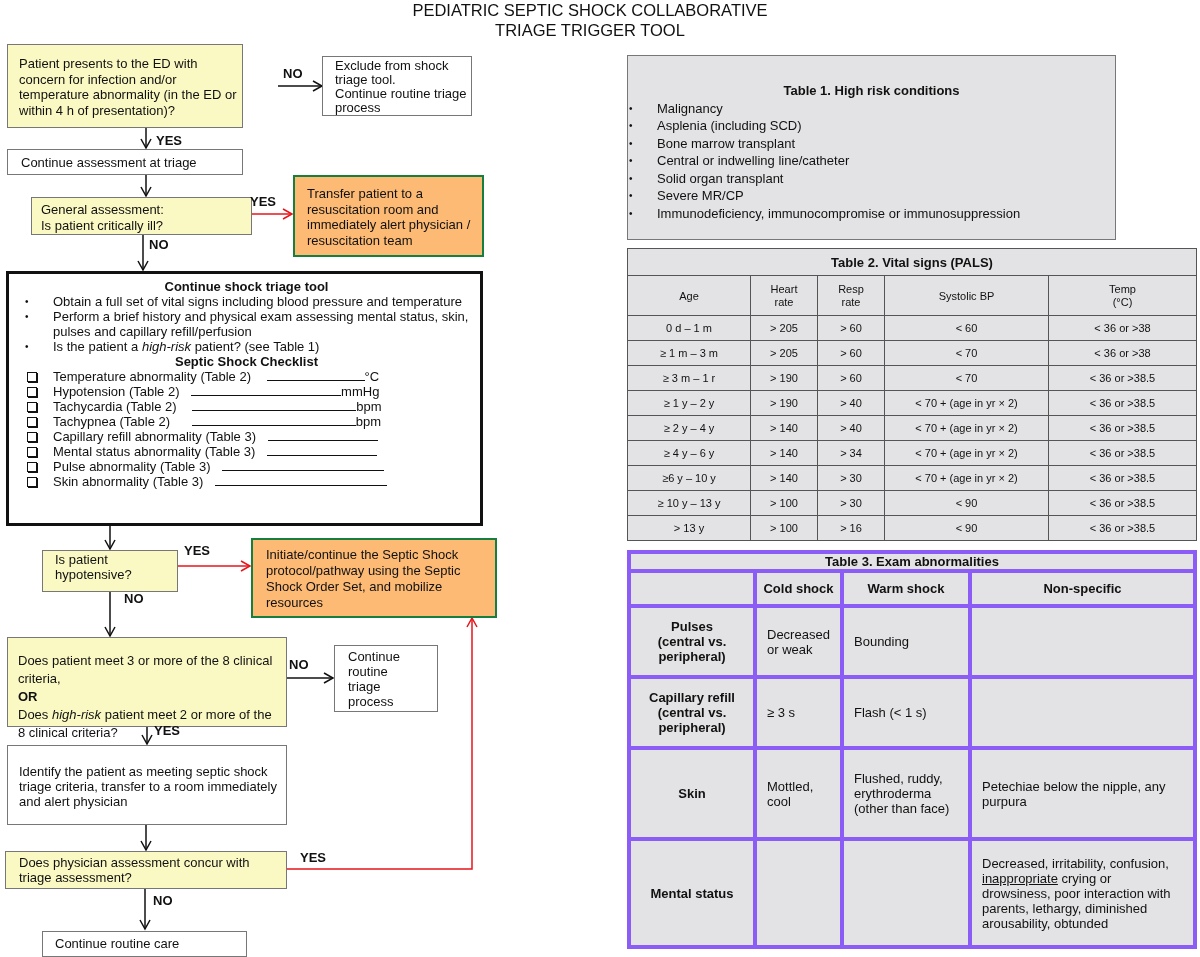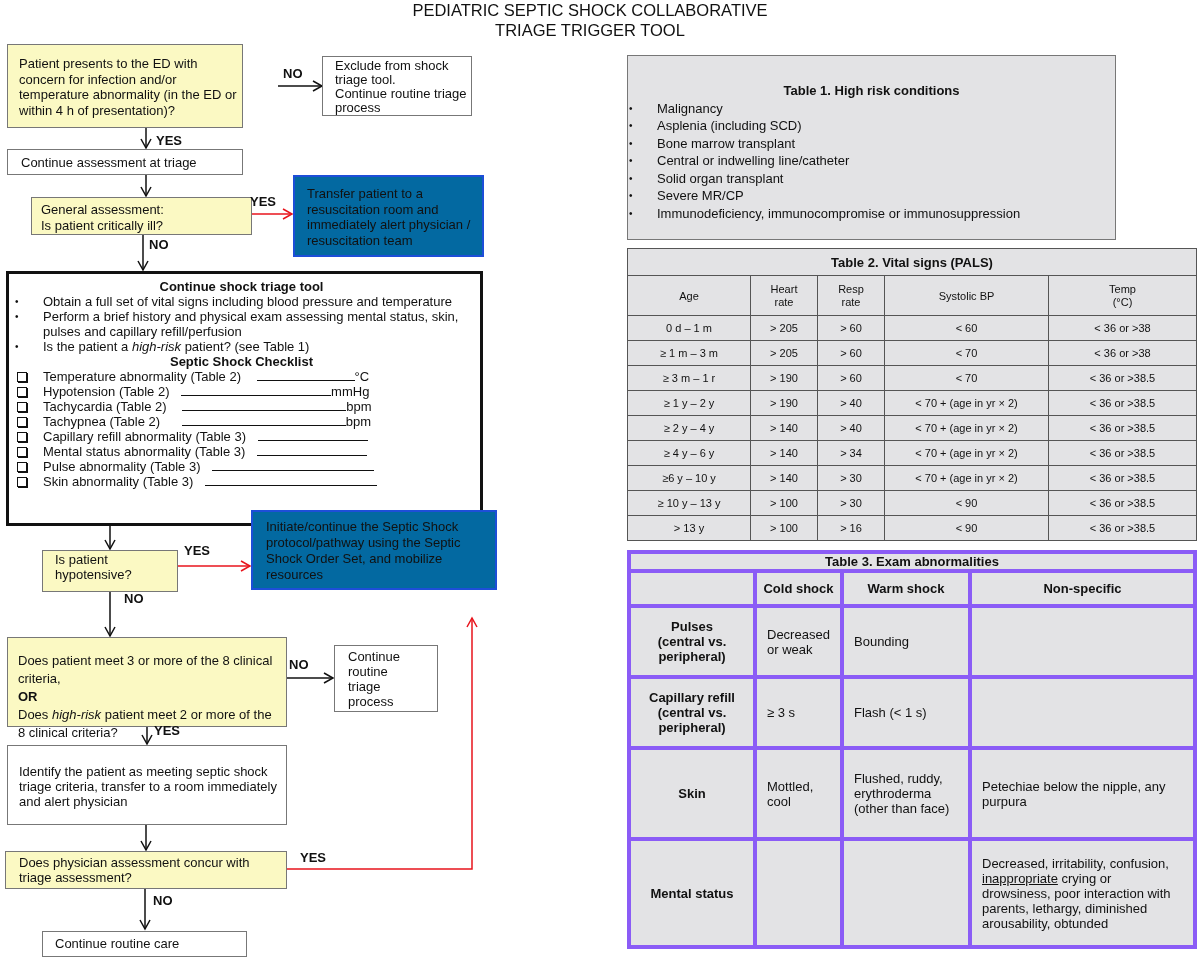--- a/index.html
+++ b/index.html
@@ -3,21 +3,21 @@
 <meta charset="utf-8">
 <style>
   html, body { margin: 0; padding: 0; background: #ffffff; }
   body { width: 1200px; height: 957px; position: relative; overflow: hidden;
          font-family: "Liberation Sans", sans-serif; color: #111; }
   .abs { position: absolute; box-sizing: border-box; }
   .title { left: 0; width: 1180px; top: 0; text-align: center; font-size: 16.5px; line-height: 20px; color: #111; }
   .box { position: absolute; box-sizing: border-box; font-size: 13px; line-height: 15.5px; }
   .yellow { background: #fbf9c3; border: 1px solid #777; }
   .plain { background: #fff; border: 1px solid #777; }
-  .red { background: #0369a1; border: 2px solid #1d4ed8; }
+  .red { background: #fdba74; border: 2px solid #15803d; }
   .bold-box { background: #fff; border: 3px solid #111; }
   .lbl { position: absolute; font-weight: bold; font-size: 13px; }
   svg.arrows { position: absolute; left: 0; top: 0; }
   ul.bul { margin: 0; padding: 0; list-style: none; }
   ul.bul li { position: relative; padding-left: 34px; }
   ul.bul li::before { content: "•"; position: absolute; left: 6px; font-size: 10px; }
   .chk { position: relative; padding-left: 34px; white-space: nowrap; height: 15px; }
   .chk .sq { position: absolute; left: 8px; top: 3px; width: 8px; height: 8px; border: 1.5px solid #111; box-shadow: 1px 1px 0 #111; }
   .chk .blank { display: inline-block; border-bottom: 1px solid #111; height: 11px; vertical-align: baseline; }
   .gray { background: #e3e3e5; }
@@ -79,21 +79,21 @@
   <div>General assessment:</div>
   <div>Is patient critically ill?</div>
 </div>
 <div class="lbl" style="left:250px; top:194px;">YES</div>
 <div class="lbl" style="left:149px; top:237px;">NO</div>
 
 <div class="box red" style="left:293px; top:175px; width:191px; height:82px; padding:9px 0 0 12px;">
   <span>Transfer patient to a resuscitation room and immediately alert physician / resuscitation team</span>
 </div>
 
-<div class="box bold-box" style="left:6px; top:271px; width:477px; height:255px; padding:5px 6px 0 0; line-height:15px;">
+<div class="box bold-box" style="left:6px; top:271px; width:477px; height:255px; padding:5px 6px 0 10px; line-height:15px;">
   <div style="text-align:center; font-weight:bold;">Continue shock triage tool</div>
   <ul class="bul">
     <li>Obtain a full set of vital signs including blood pressure and temperature</li>
     <li>Perform a brief history and physical exam assessing mental status, skin, pulses and capillary refill/perfusion</li>
     <li><span>Is the patient a </span><em>high-risk</em><span> patient? (see Table 1)</span></li>
   </ul>
   <div style="text-align:center; font-weight:bold;">Septic Shock Checklist</div>
   <div>
     <div class="chk"><span class="sq"></span><span>Temperature abnormality (Table 2)</span> <span class="blank" style="width:98px; margin-left:12px;"></span><span>°C</span></div>
     <div class="chk"><span class="sq"></span><span>Hypotension (Table 2)</span> <span class="blank" style="width:150px; margin-left:8px;"></span><span>mmHg</span></div>
@@ -105,21 +105,21 @@
     <div class="chk"><span class="sq"></span><span>Skin abnormality (Table 3)</span> <span class="blank" style="width:172px; margin-left:8px;"></span></div>
   </div>
 </div>
 
 <div class="box yellow" style="left:42px; top:550px; width:136px; height:42px; padding:1px 0 0 12px; line-height:15px;">
   <span style="display:block; width:90px;">Is patient hypotensive?</span>
 </div>
 <div class="lbl" style="left:184px; top:543px;">YES</div>
 <div class="lbl" style="left:124px; top:591px;">NO</div>
 
-<div class="box red" style="left:251px; top:510px; width:246px; height:80px; padding:7px 0 0 13px; line-height:16px;">
+<div class="box red" style="left:251px; top:538px; width:246px; height:80px; padding:7px 0 0 13px; line-height:16px;">
   <span>Initiate/continue the Septic Shock protocol/pathway using the Septic Shock Order Set, and mobilize resources</span>
 </div>
 
 <div class="box yellow" style="left:7px; top:637px; width:280px; height:90px; padding:14px 8px 0 10px; line-height:18px;">
   <div>Does patient meet 3 or more of the 8 clinical criteria,</div>
   <div style="font-weight:bold;">OR</div>
   <div><span>Does </span><em>high-risk</em><span> patient meet 2 or more of the 8 clinical criteria?</span></div>
 </div>
 <div class="lbl" style="left:289px; top:657px;">NO</div>
 

